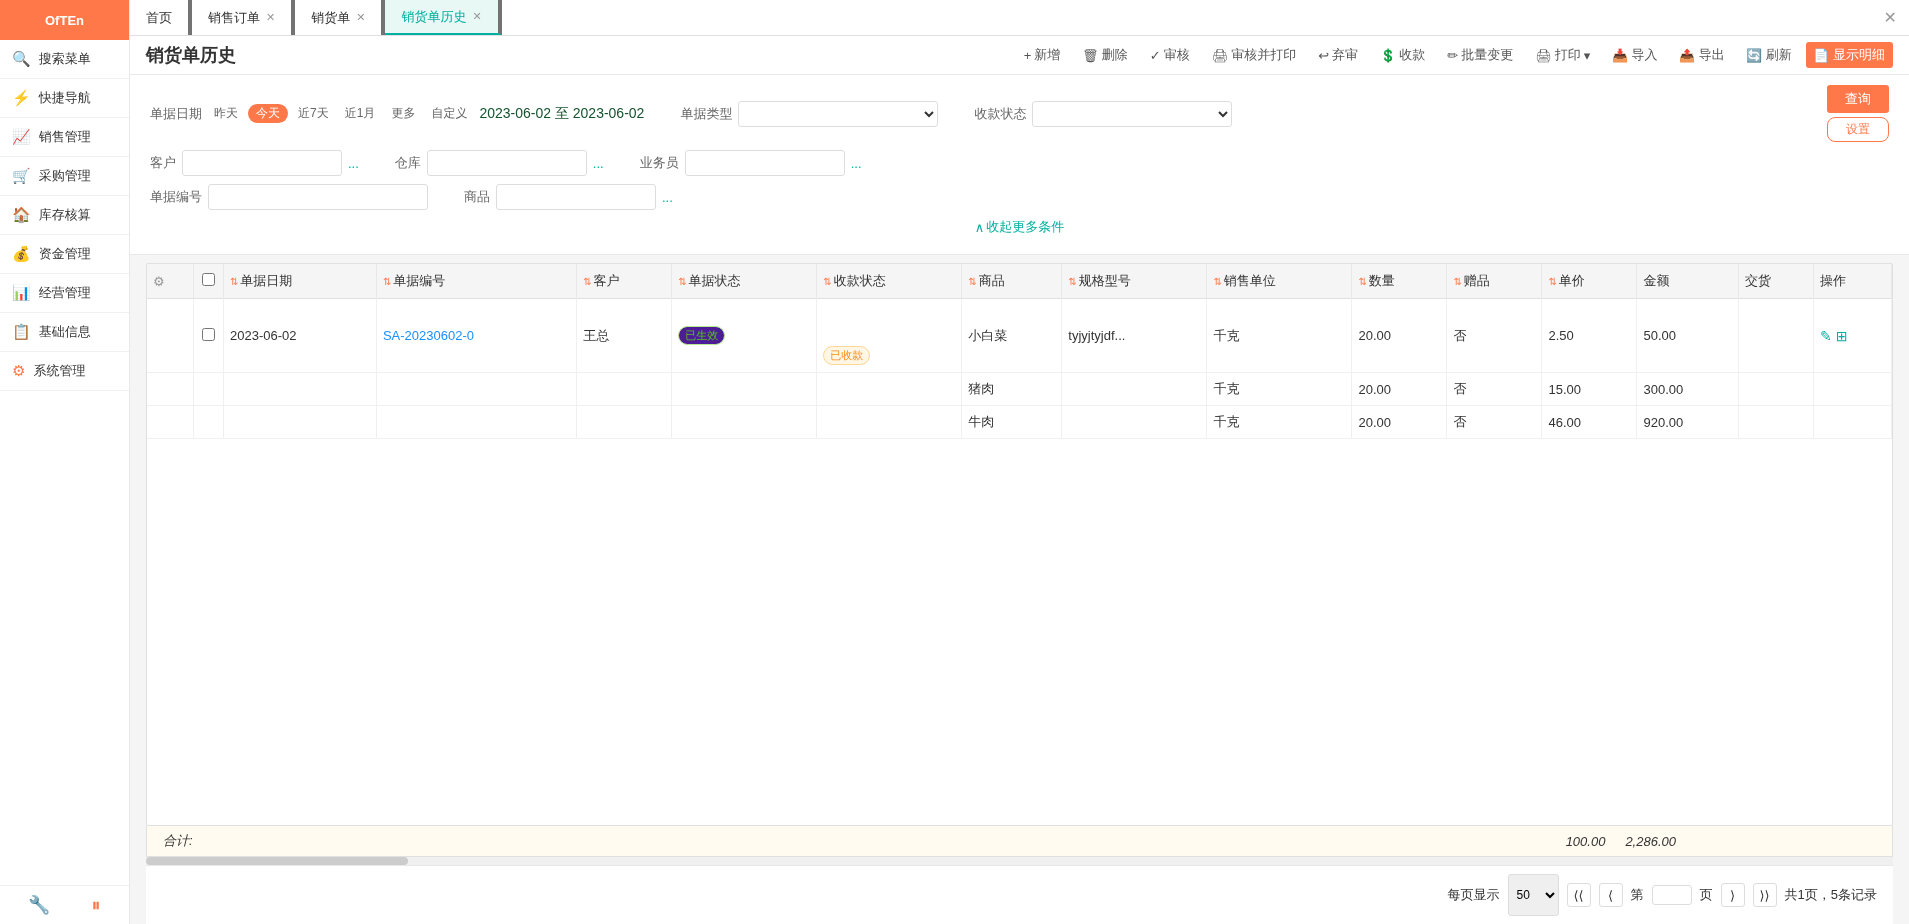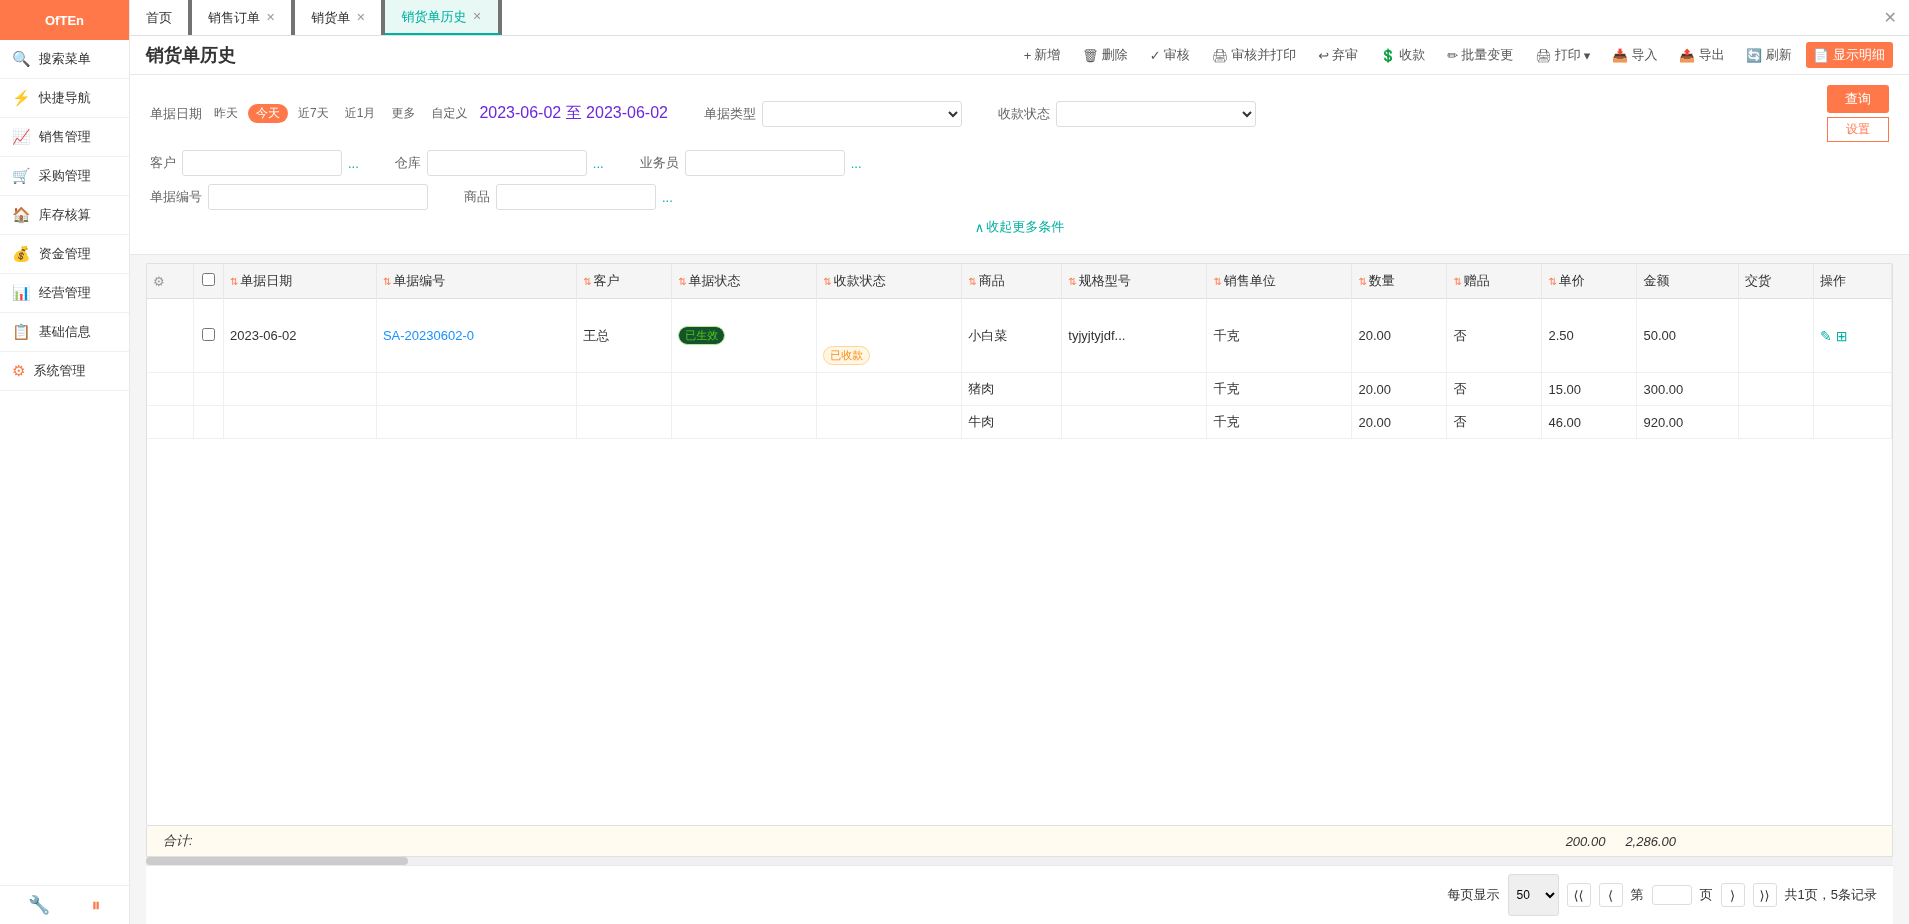--- a/index.html
+++ b/index.html
@@ -177,21 +177,21 @@
       font-size: 12px;
       border: none;
       background: none;
     }
     .date-quick-btn.active {
       background: #ff7849;
       color: #fff;
       border-radius: 10px;
       padding: 1px 8px;
     }
-    .date-range { color: #6d28d9; font-size: 16px; }
+    .date-range { color: #14532d; font-size: 14px; }
     .ellipsis-btn {
       border: none;
       background: none;
       color: #00b0a0;
       cursor: pointer;
       font-size: 13px;
     }
     .collapse-btn {
       border: none;
       background: none;
@@ -209,21 +209,21 @@
       border: none;
       border-radius: 3px;
       padding: 5px 18px;
       cursor: pointer;
       font-size: 13px;
     }
     .setup-btn {
       background: #fff;
       color: #ff7849;
       border: 1px solid #ff7849;
-      border-radius: 0;
+      border-radius: 8px;
       padding: 3px 12px;
       cursor: pointer;
       font-size: 12px;
     }
 
     
     .table-area {
       flex: 1;
       overflow: auto;
       background: #fff;
@@ -257,21 +257,21 @@
       color: #333;
       border-right: 1px solid #f0f0f0;
       white-space: nowrap;
     }
     .status-badge {
       display: inline-block;
       padding: 1px 6px;
       border-radius: 10px;
       font-size: 11px;
     }
-    .status-effective { background: #14532d; color: #52c41a; border: 1px solid #b7eb8f; }
+    .status-effective { background: #4c1d95; color: #52c41a; border: 1px solid #b7eb8f; }
     .status-paid { background: #fff7e6; color: #fa8c16; border: 1px solid #ffd591; margin-top: 40px; }
     .link-text { color: #1890ff; cursor: pointer; }
     .settings-icon { color: #999; cursor: pointer; }
     .row-num { color: #999; text-align: center; }
     .checkbox-col { width: 30px; text-align: center; }
     .action-icons { display: flex; gap: 4px; }
     .action-icon { color: #00b0a0; cursor: pointer; font-size: 14px; }
 
     
     .table-summary {
@@ -660,21 +660,21 @@
         
       </td>
     </tr>
         </tbody>
     </table>
   </div>
 
   <div class="table-summary">
     <span class="summary-label">合计:</span>
     <div class="summary-values">
-      <span>200.00</span>
+      <span>100.00</span>
       <span>2,286.00</span>
     </div>
   </div>
 
   <div class="scrollbar-area">
     <div class="scrollbar-thumb"></div>
   </div>
 
   <div class="pagination-bar">
     <span>每页显示</span>

